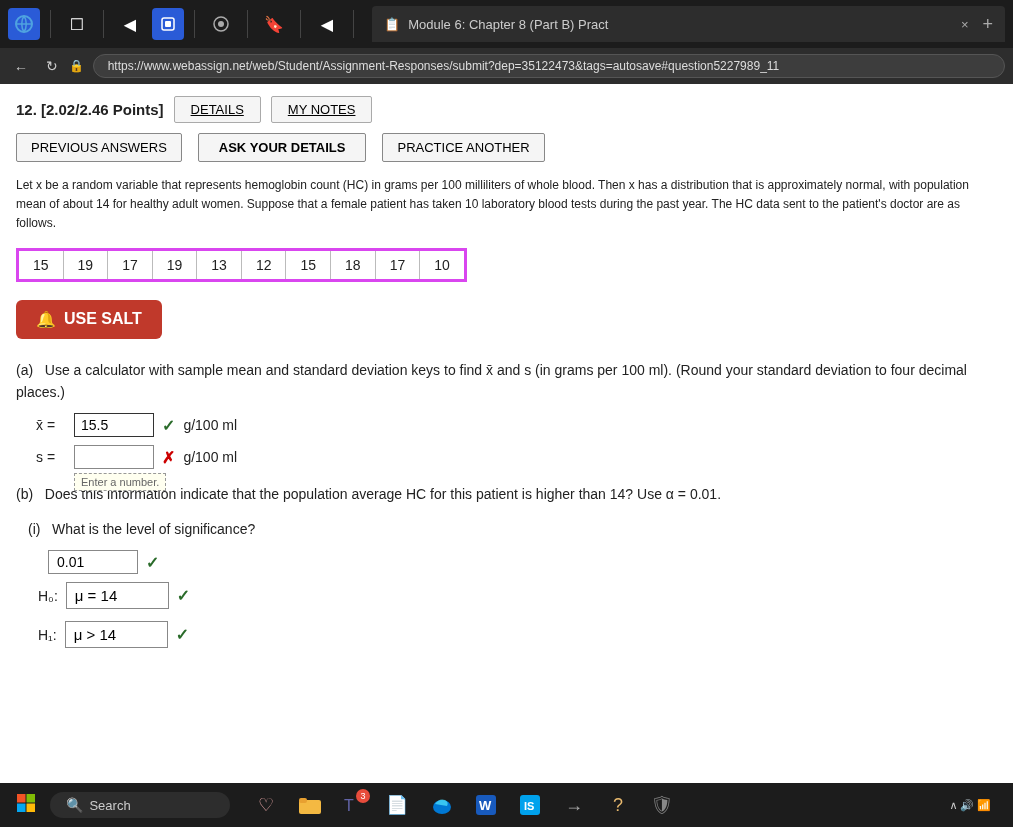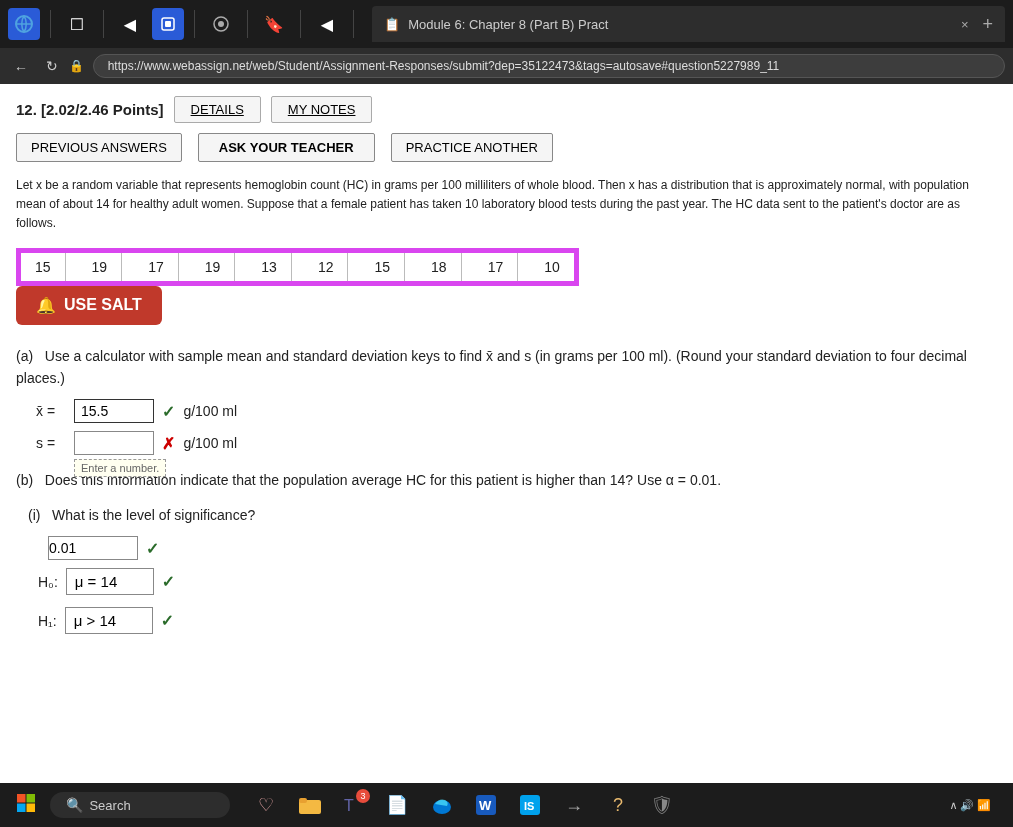--- a/index.html
+++ b/index.html
@@ -152,23 +152,23 @@
     .problem-text {
       font-size: 12px;
       line-height: 1.6;
       color: #222;
       margin-bottom: 14px;
     }
 
     
     .data-table {
       display: flex;
-      gap: 12px;
-      margin-bottom: 0;
-      border: 5px solid #d946ef;
+      gap: 0;
+      margin-bottom: 18px;
+      border: 3px solid #d946ef;
       width: fit-content;
     }
     .data-cell {
       border-right: 1px solid #bbb;
       padding: 6px 14px;
       font-size: 14px;
       color: #222;
       background: #fff;
       min-width: 38px;
       text-align: center;
@@ -252,40 +252,40 @@
 
     .part-b {
       margin-top: 14px;
     }
     .sub-question {
       margin-left: 12px;
       margin-top: 12px;
     }
     .sig-input {
       border: 1px solid #888;
-      padding: 3px 0;
+      padding: 3px 8px;
       font-size: 14px;
       width: 90px;
     }
     .hypothesis-row {
       display: flex;
       align-items: center;
       gap: 8px;
       margin-bottom: 12px;
       margin-left: 10px;
     }
     .hyp-label {
       font-size: 14px;
       color: #222;
     }
     .hyp-input {
       border: 1px solid #888;
       padding: 4px 8px;
       font-size: 15px;
-      width: 88px;
+      width: 103px;
       background: #fff;
     }
 
     
     .bottom-taskbar {
       background: #1c1c1c;
       height: 44px;
       display: flex;
       align-items: center;
       padding: 0 12px;
@@ -402,21 +402,21 @@
 <div class="browser-content">
 
   <div class="question-header">
     <span class="question-number">12.  [2.02/2.46 Points]</span>
     <button class="btn-details">DETAILS</button>
     <button class="btn-my-notes">MY NOTES</button>
   </div>
 
   <div class="btn-row">
     <button class="btn-prev-ans">PREVIOUS ANSWERS</button>
-    <button class="btn-ask-teacher">ASK YOUR TEACHER</button>
+    <button class="btn-ask-teacher">ASK YOUR DETAILS</button>
     <button class="btn-practice">PRACTICE ANOTHER</button>
   </div>
 
   <p class="problem-text">Let x be a random variable that represents hemoglobin count (HC) in grams per 100 milliliters of whole blood. Then x has a distribution that is approximately normal, with population mean of about 14 for healthy adult women. Suppose that a female patient has taken 10 laboratory blood tests during the past year. The HC data sent to the patient's doctor are as follows.</p>
 
   <div class="data-table">
     <div class="data-cell">15</div>
     <div class="data-cell">19</div>
     <div class="data-cell">17</div>
     <div class="data-cell">19</div>

